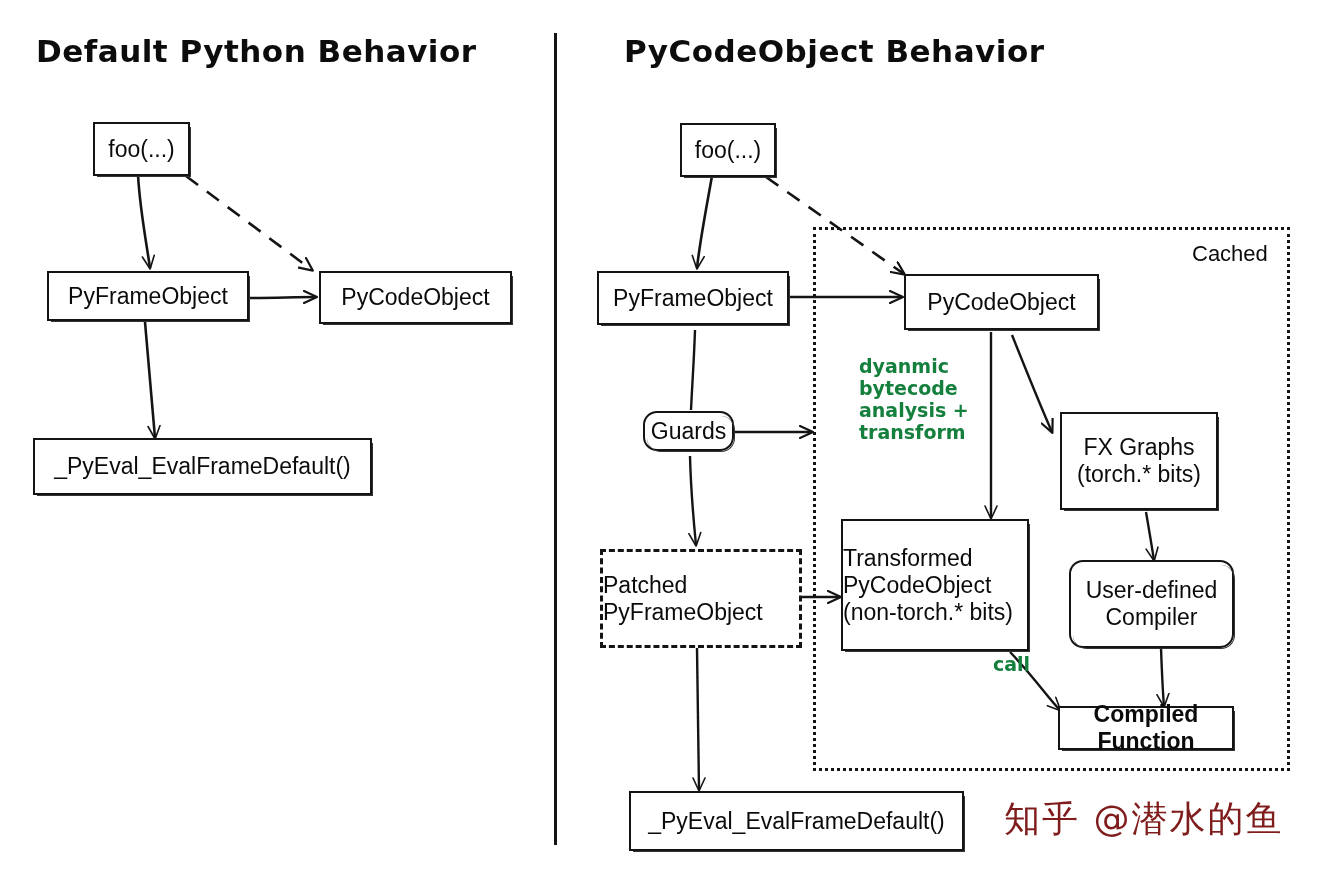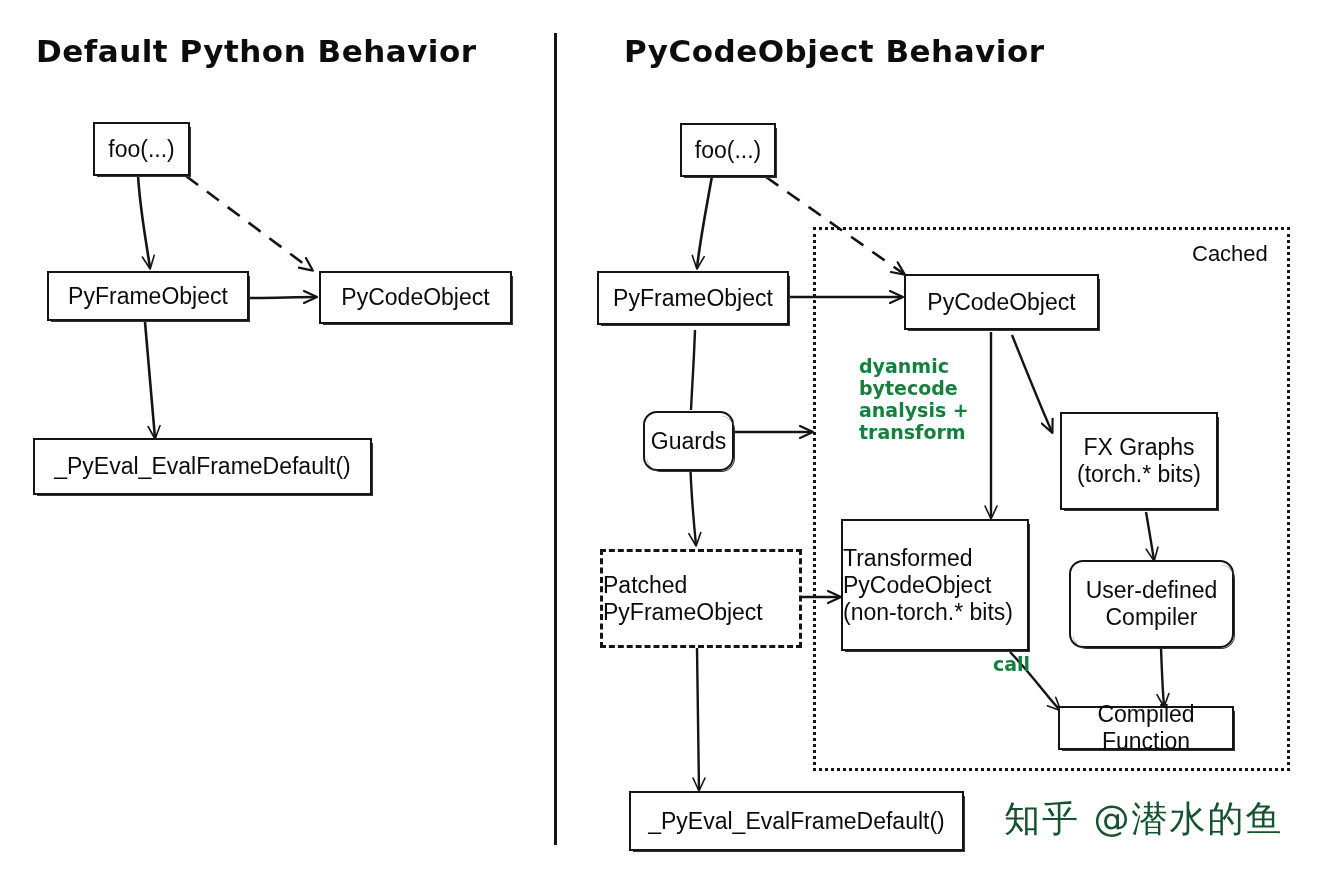--- a/index.html
+++ b/index.html
@@ -98,21 +98,21 @@
   }
   
   .divider {
     position: absolute;
     background: #141414;
   }
   
   .watermark {
     position: absolute;
     font-size: 36px;
-    color: #14532d;
+    color: #7f1d1d;
     letter-spacing: 2px;
     white-space: nowrap;
     font-family: "DejaVu Sans", sans-serif;
   }
 </style>
 </head>
 <body>
 
 <div id="canvas">
 
@@ -191,21 +191,21 @@
   </div>
 
   <div class="node sketch" style="left:597px; top:271px; width:192px; height:54px;">
     <span class="node-label">PyFrameObject</span>
   </div>
 
   <div class="node sketch" style="left:904px; top:274px; width:195px; height:56px;">
     <span class="node-label">PyCodeObject</span>
   </div>
 
-  <div class="node rounded sketch" style="left:643px; top:411px; width:91px; height:60px;">
+  <div class="node rounded sketch" style="left:643px; top:411px; width:91px; height:40px;">
     <span class="node-label">Guards</span>
   </div>
 
   <div class="node dashed left-text" style="left:600px; top:549px; width:202px; height:99px;">
     <span class="node-label">Patched
 PyFrameObject</span>
   </div>
 
   <div class="node sketch left-text" style="left:841px; top:519px; width:188px; height:132px;">
     <span class="node-label">Transformed
@@ -216,21 +216,21 @@
   <div class="node sketch" style="left:1060px; top:412px; width:158px; height:98px;">
     <span class="node-label">FX Graphs
 (torch.* bits)</span>
   </div>
 
   <div class="node rounded sketch" style="left:1069px; top:560px; width:165px; height:88px;">
     <span class="node-label">User-defined
 Compiler</span>
   </div>
 
-  <div class="node sketch" style="left:1058px; top:706px; width:176px; height:44px;">
+  <div class="node sketch" style="left:1058px; top:706px; width:176px; height:44px;font-weight:bold;">
     <span class="node-label">Compiled Function</span>
   </div>
 
   <div class="node sketch" style="left:629px; top:791px; width:335px; height:60px;">
     <span class="node-label">_PyEval_EvalFrameDefault()</span>
   </div>
 
   <div class="annot" style="left:859px; top:355px;">dyanmic
 bytecode
 analysis +

